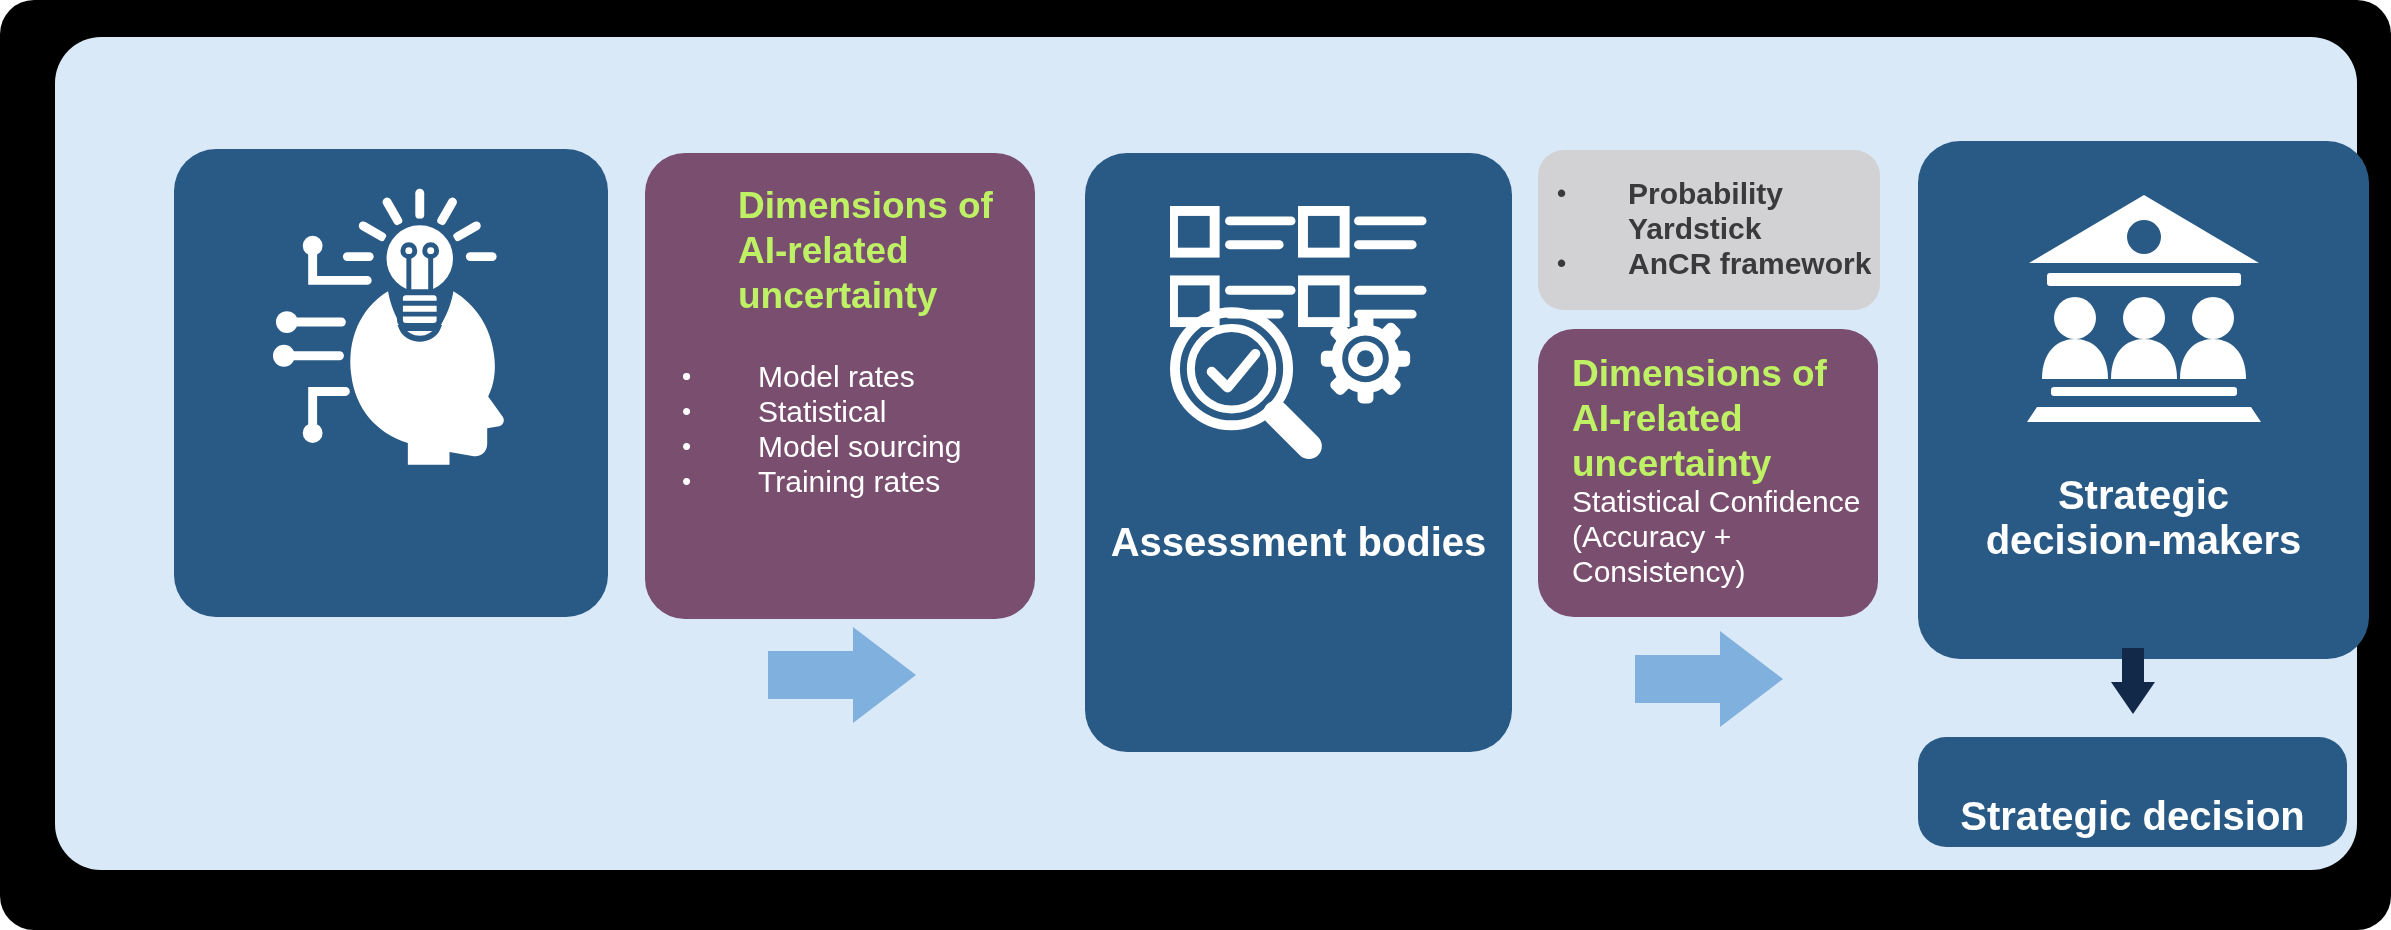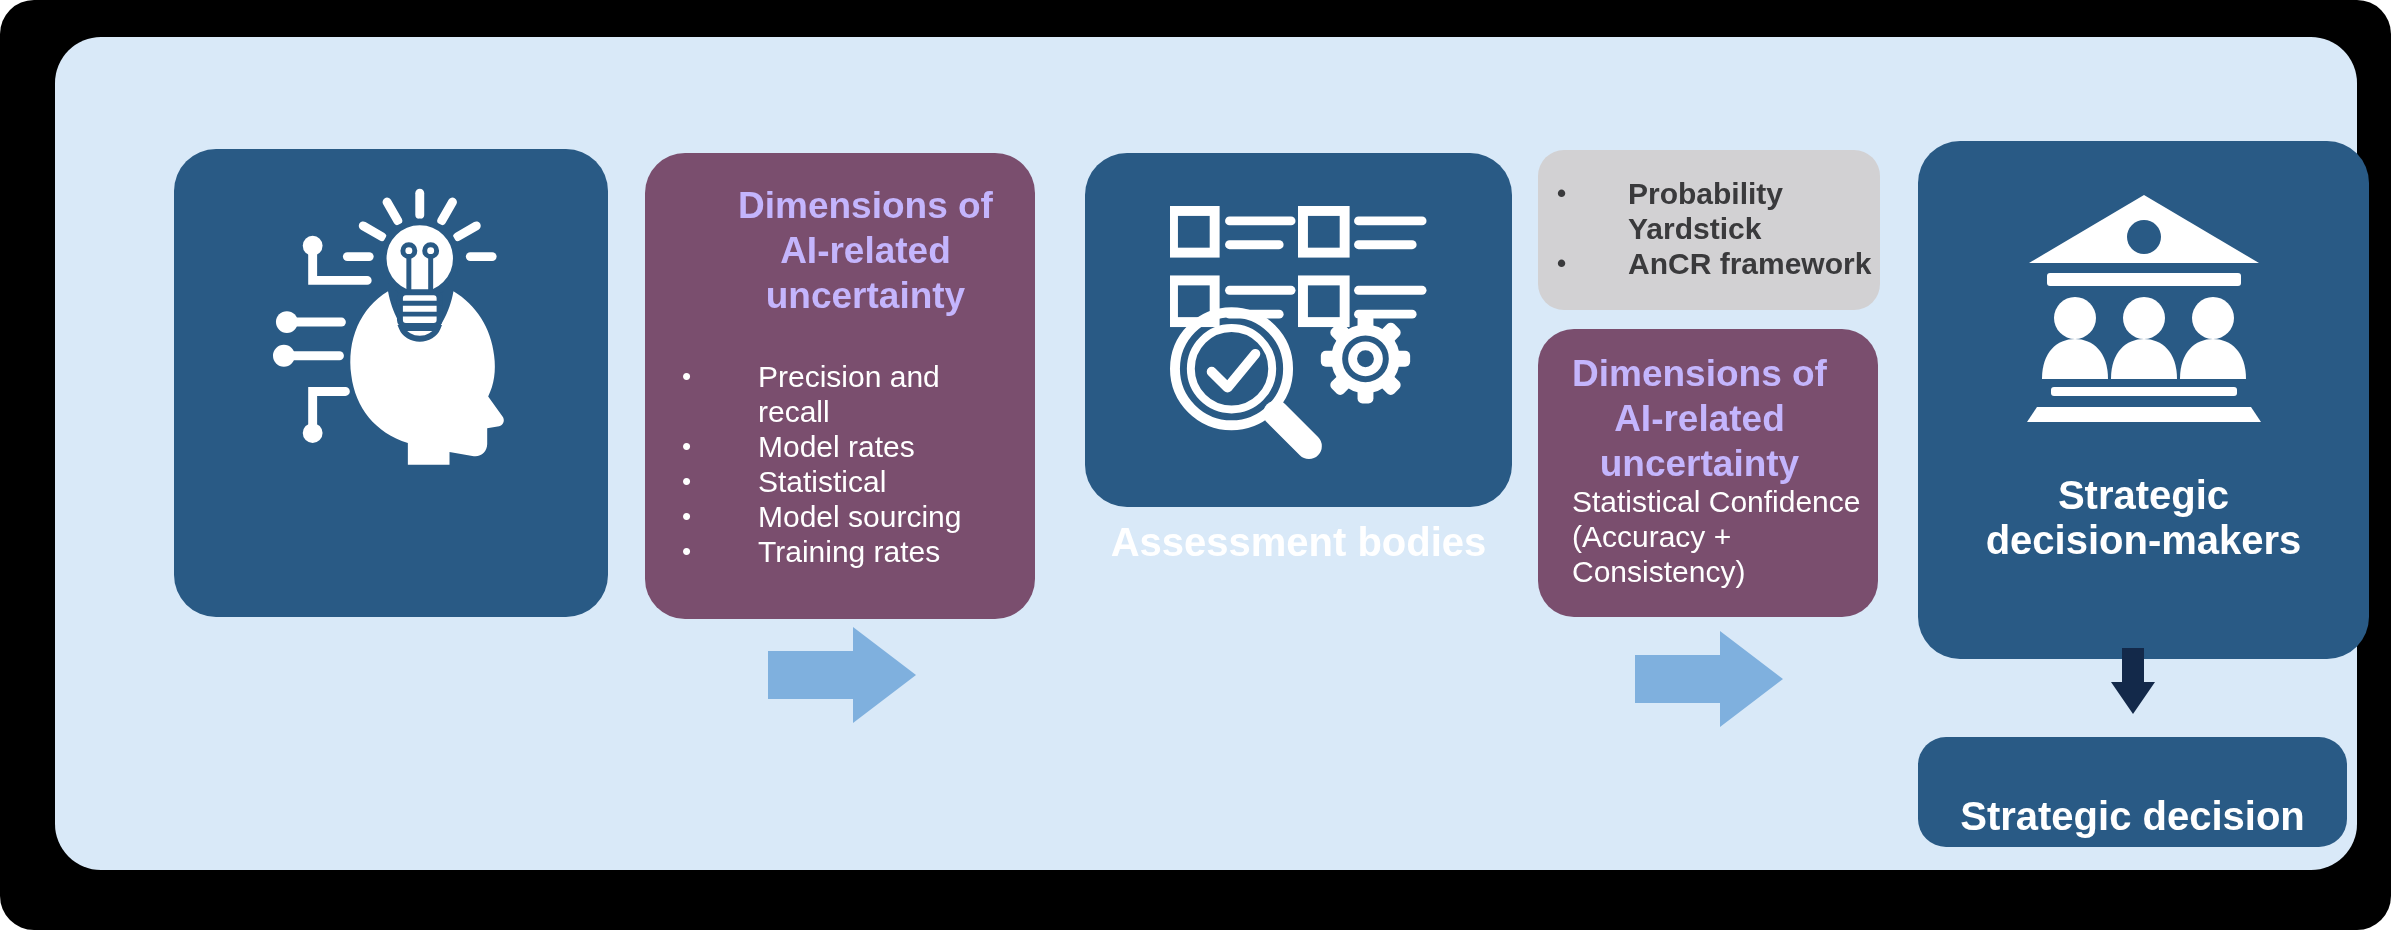--- a/index.html
+++ b/index.html
@@ -17,27 +17,27 @@
   .purple{background:var(--node-purple,#7a4e6e);}
   .gray{background:var(--note-gray,#d2d1d3);border-radius:26px;}
   .pre{white-space:pre-line;}
   .node-label{
     position:absolute;left:0;right:0;text-align:center;
     color:var(--text-white,#fff);font-size:40px;font-weight:600;line-height:45px;
   }
   #node-all-source{left:119px;top:112px;width:434px;height:468px;}
   #node-all-source .node-label{top:371px;}
   #node-uncertainty-1{left:590px;top:116px;width:390px;height:466px;border-radius:40px;color:#fff;}
-  .purple-title{position:absolute;font-size:37px;font-weight:700;line-height:45px;color:#c4b5fd;text-align:center;}
+  .purple-title{position:absolute;font-size:37px;font-weight:700;line-height:45px;color:#bef264;}
   #node-uncertainty-1 .purple-title{left:93px;top:30px;}
   .bullets{position:absolute;left:0;right:8px;margin:0;padding:0;list-style:none;}
   #node-uncertainty-1 .bullets{top:206px;}
   .bullets li{position:relative;padding-left:113px;font-size:30px;line-height:35px;font-weight:400;}
   .bullets .mk{position:absolute;left:37px;top:0;font-size:26px;}
-  #node-assessment{left:1030px;top:116px;width:427px;height:354px;}
+  #node-assessment{left:1030px;top:116px;width:427px;height:599px;}
   #node-assessment .node-label{top:367px;}
   #note-frameworks{left:1483px;top:113px;width:342px;height:160px;color:var(--note-text,#3a3a3c);}
   #note-frameworks .bullets{top:26px;}
   #note-frameworks .bullets li{padding-left:90px;font-weight:700;font-size:30px;line-height:35px;}
   #note-frameworks .bullets .mk{left:19px;font-size:26px;}
   #node-uncertainty-2{left:1483px;top:292px;width:340px;height:288px;border-radius:36px;color:#fff;}
   #node-uncertainty-2 .purple-title{left:34px;top:22px;}
   .purple-body{position:absolute;left:34px;top:155px;font-size:30px;line-height:35px;font-weight:400;color:#ffffff;}
   #node-decision-makers{left:1863px;top:104px;width:425px;height:518px;padding-left:26px;}
   #node-decision-makers .node-label{top:332px;}
@@ -104,22 +104,21 @@
             <circle cx="41" cy="252" r="10"></circle>
         </g>
       </svg>
     </div>
 
     <div class="node purple" id="node-uncertainty-1">
       <div class="purple-title pre">Dimensions of
 AI-related
 uncertainty</div>
       <ul class="bullets">
-        <li><span class="mk">•</span><span class="pre">Precision and
-recall</span></li>
+        <li><span class="mk">•</span></li>
         <li><span class="mk">•</span><span class="pre">Model rates</span></li>
         <li><span class="mk">•</span><span class="pre">Statistical</span></li>
         <li><span class="mk">•</span><span class="pre">Model sourcing</span></li>
         <li><span class="mk">•</span><span class="pre">Training rates</span></li>
       </ul>
     </div>
 
     <svg class="arrow" id="arrow-right-1" width="148" height="96" viewBox="0 0 148 96">
       <polygon fill="var(--arrow-light-blue,#7fb0de)" points="0,24 85,24 85,0 148,48 85,96 85,72 0,72"></polygon>
     </svg>

